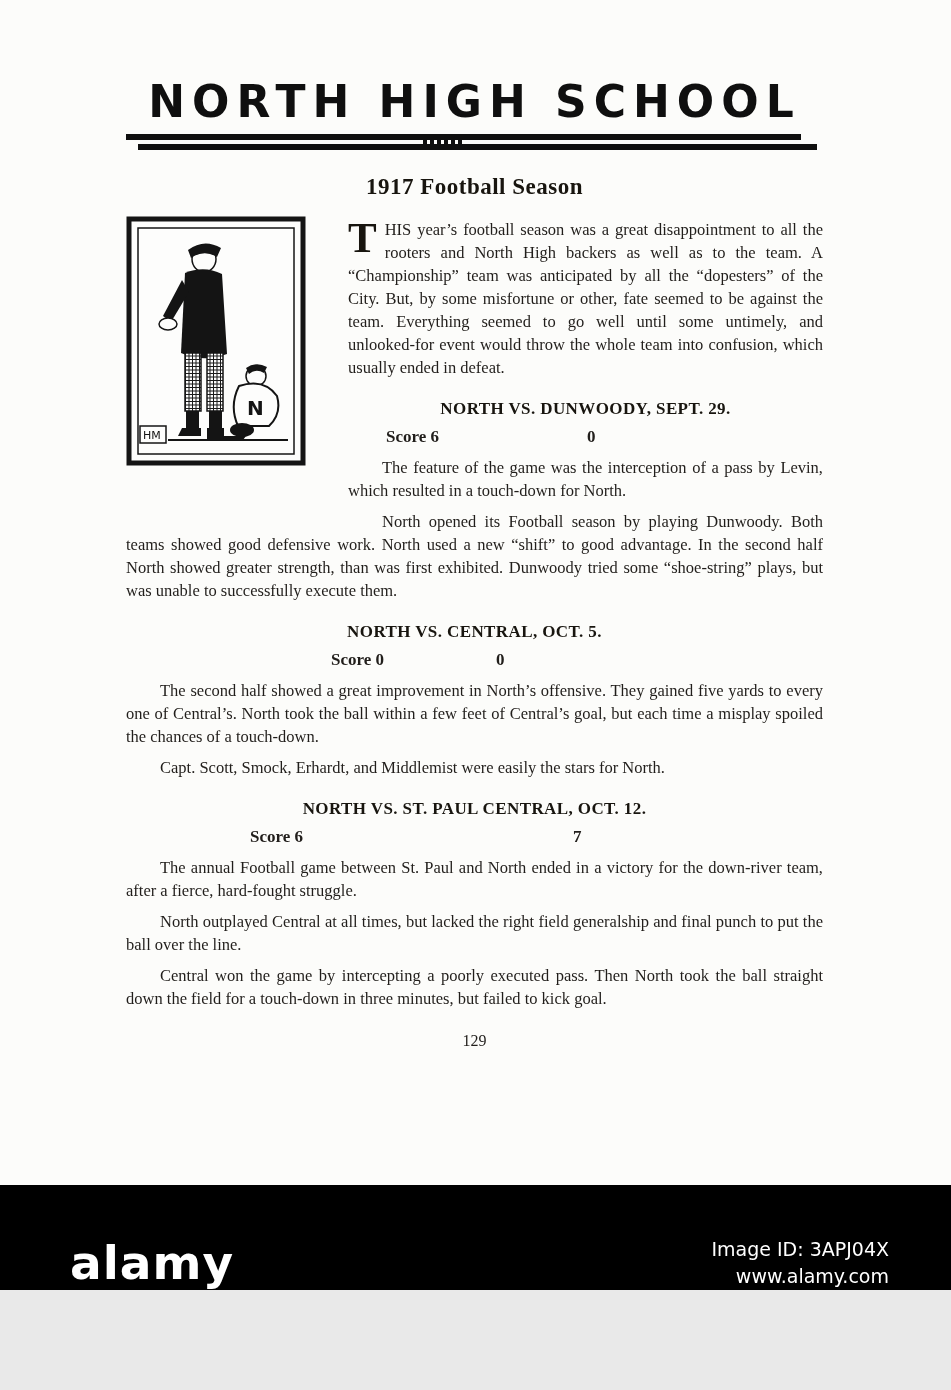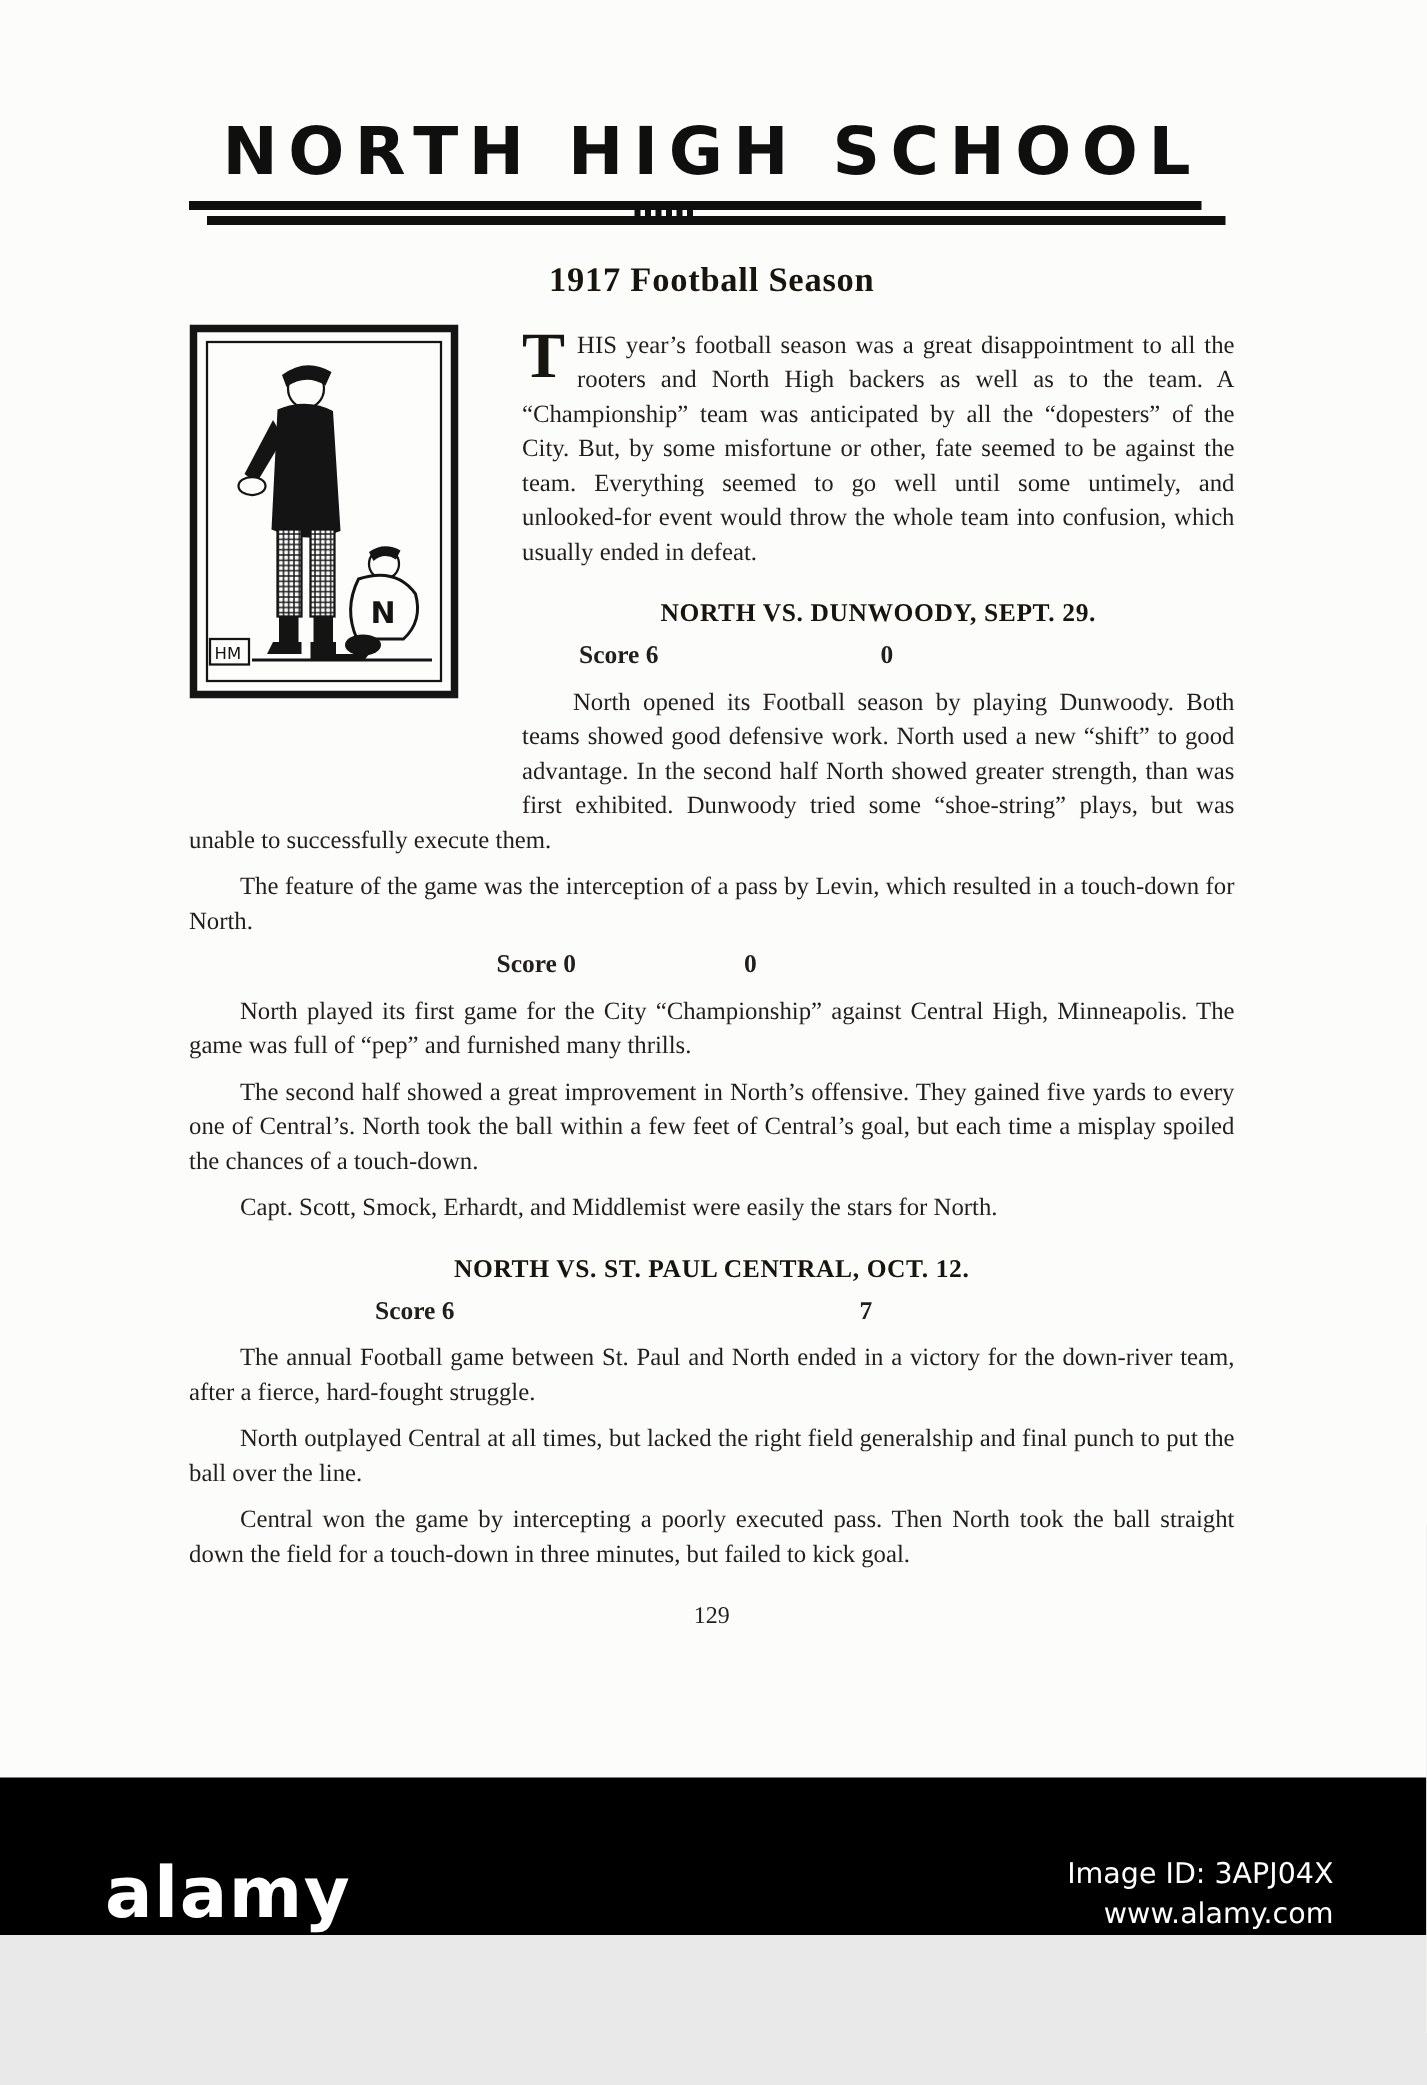--- a/index.html
+++ b/index.html
@@ -121,27 +121,27 @@
       <rect x="14" y="210" width="26" height="17" fill="#fdfdfc" stroke="#141414" stroke-width="1.5"></rect>
       <text x="17" y="223" font-size="11" fill="#141414" font-family="DejaVu Sans, sans-serif">HM</text>
     </svg>
 
     <p class="intro"><span class="drop-cap">T</span><span>HIS year’s football season was a great disappointment to all the rooters and North High backers as well as to the team. A “Championship” team was anticipated by all the “dopesters” of the City. But, by some misfortune or other, fate seemed to be against the team. Everything seemed to go well until some untimely, and unlooked-for event would throw the whole team into confusion, which usually ended in defeat.</span></p>
 
     <h2 class="section-heading">NORTH VS. DUNWOODY, SEPT. 29.</h2>
     <div class="score-row pos1">
       <span class="sl">Score 6</span><span>0</span>
     </div>
+    <p class="para">The feature of the game was the interception of a pass by Levin, which resulted in a touch-down for North.</p>
     <p class="para">North opened its Football season by playing Dunwoody. Both teams showed good defensive work. North used a new “shift” to good advantage. In the second half North showed greater strength, than was first exhibited. Dunwoody tried some “shoe-string” plays, but was unable to successfully execute them.</p>
-    <p class="para">The feature of the game was the interception of a pass by Levin, which resulted in a touch-down for North.</p>
 
+    <h2 class="section-heading">NORTH VS. CENTRAL, OCT. 5.</h2>
     <div class="score-row pos2">
       <span class="sl">Score 0</span><span>0</span>
     </div>
-    <p class="para">North played its first game for the City “Championship” against Central High, Minneapolis. The game was full of “pep” and furnished many thrills.</p>
     <p class="para">The second half showed a great improvement in North’s offensive. They gained five yards to every one of Central’s. North took the ball within a few feet of Central’s goal, but each time a misplay spoiled the chances of a touch-down.</p>
     <p class="para">Capt. Scott, Smock, Erhardt, and Middlemist were easily the stars for North.</p>
 
     <h2 class="section-heading">NORTH VS. ST. PAUL CENTRAL, OCT. 12.</h2>
     <div class="score-row pos3">
       <span class="sl">Score 6</span><span>7</span>
     </div>
     <p class="para">The annual Football game between St. Paul and North ended in a victory for the down-river team, after a fierce, hard-fought struggle.</p>
     <p class="para">North outplayed Central at all times, but lacked the right field generalship and final punch to put the ball over the line.</p>
     <p class="para">Central won the game by intercepting a poorly executed pass. Then North took the ball straight down the field for a touch-down in three minutes, but failed to kick goal.</p>

